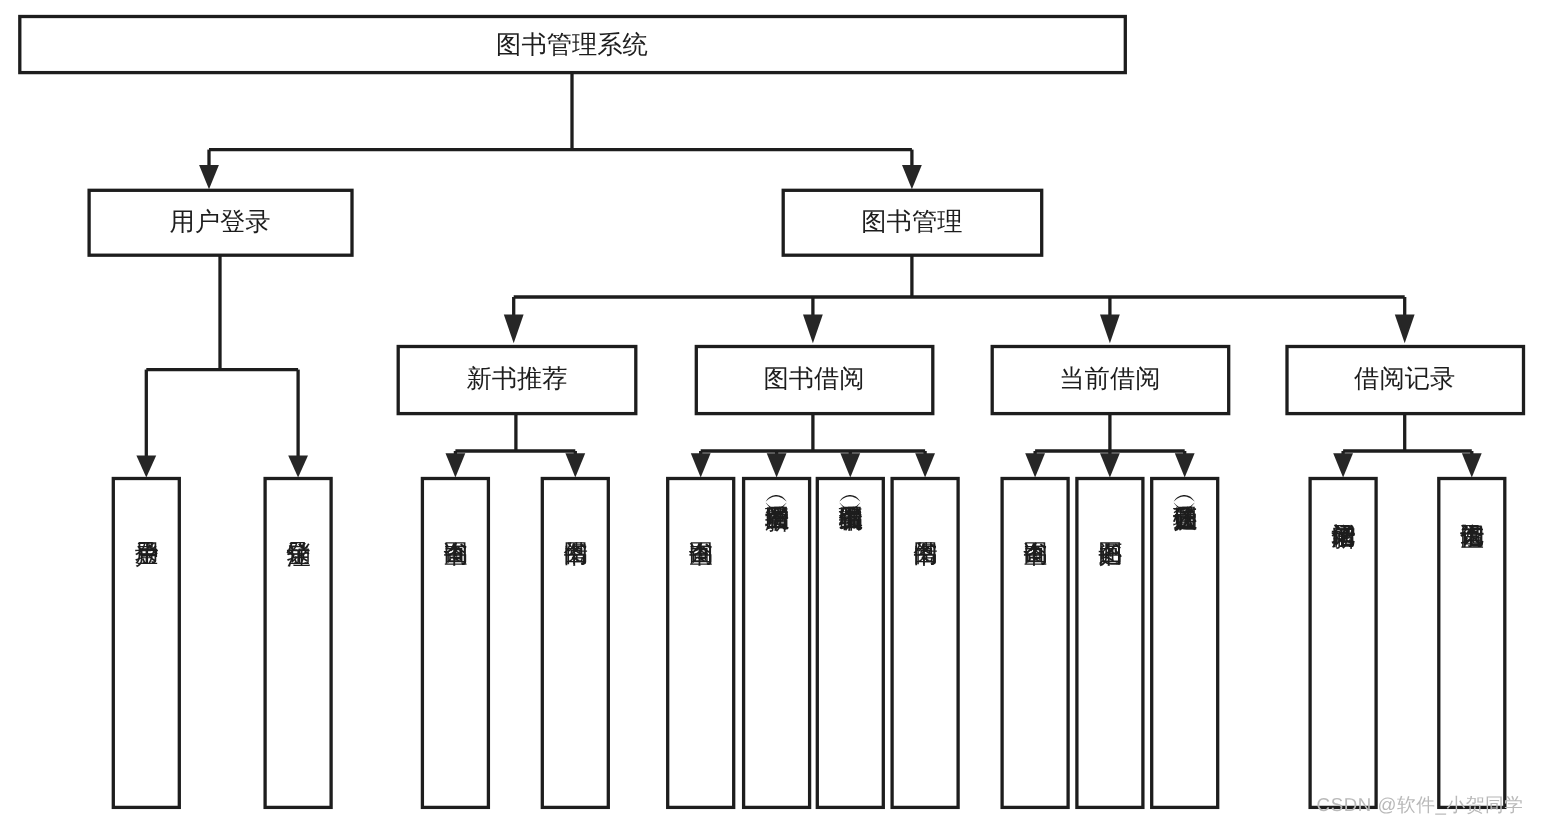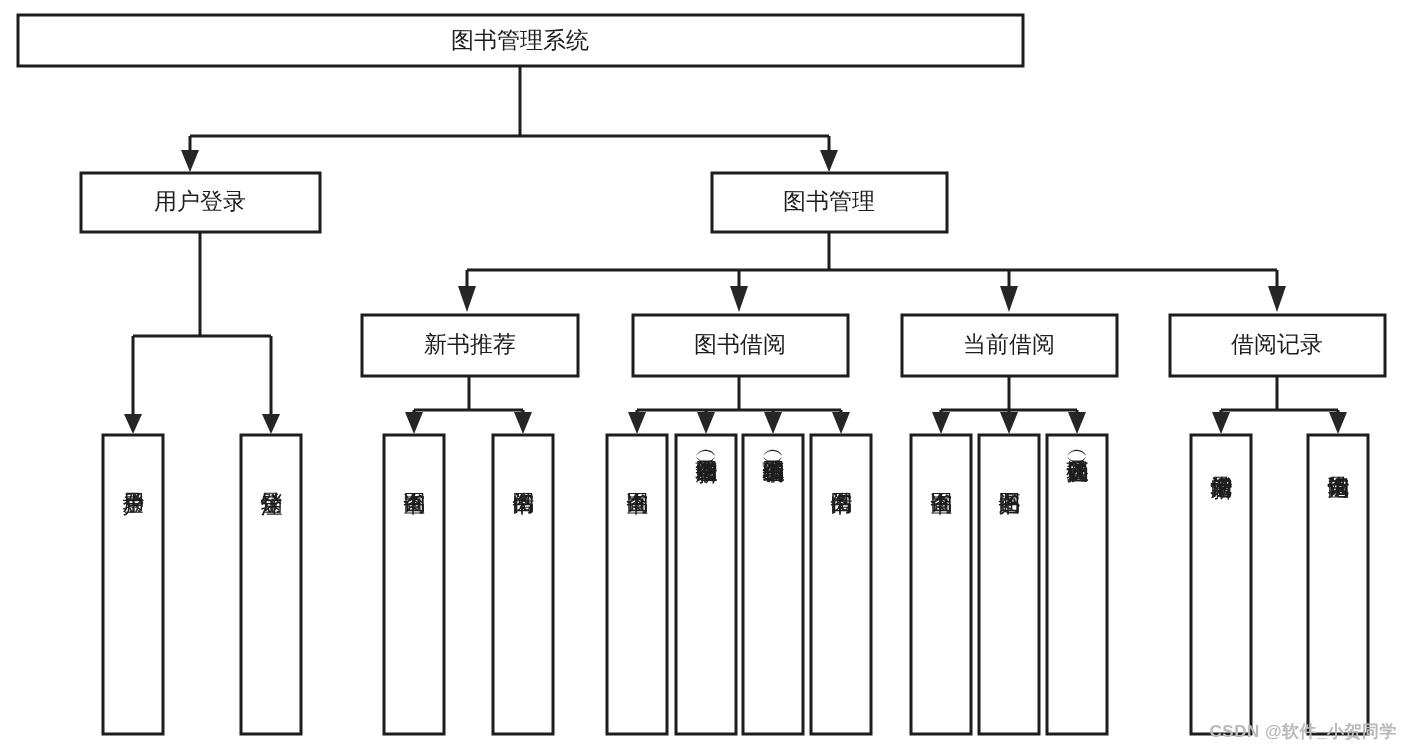--- a/index.html
+++ b/index.html
@@ -12,24 +12,24 @@
   .node-box{
     fill:#ffffff;stroke:#1d1d1d;stroke-width:3;
   }
   .node-label{
     fill:#1d1d1d;font-family:"Liberation Sans","DejaVu Sans",sans-serif;
     font-size:23px;text-anchor:middle;dominant-baseline:middle;
   }
   .edge{stroke:#1d1d1d;stroke-width:3;fill:none;}
   .arrow-head{fill:#262626;stroke:none;}
   .watermark{
-    position:absolute;right:8px;bottom:4px;
+    position:absolute;right:20px;bottom:4px;
     font-family:"Liberation Sans","DejaVu Sans",sans-serif;
     font-size:17px;color:#b9b9b9;letter-spacing:0.5px;
-    white-space:nowrap;pointer-events:none;font-weight:bold;
+    white-space:nowrap;pointer-events:none;
   }
   .vtext{
     font-family:"Liberation Sans","DejaVu Sans",sans-serif;
     font-size:22px;color:#1d1d1d;line-height:1.04;
     writing-mode:vertical-rl;text-orientation:upright;
     display:block;
   }
   .leaf-fo{overflow:visible;}
   .leaf-inner{
     width:100%;height:100%;display:flex;

